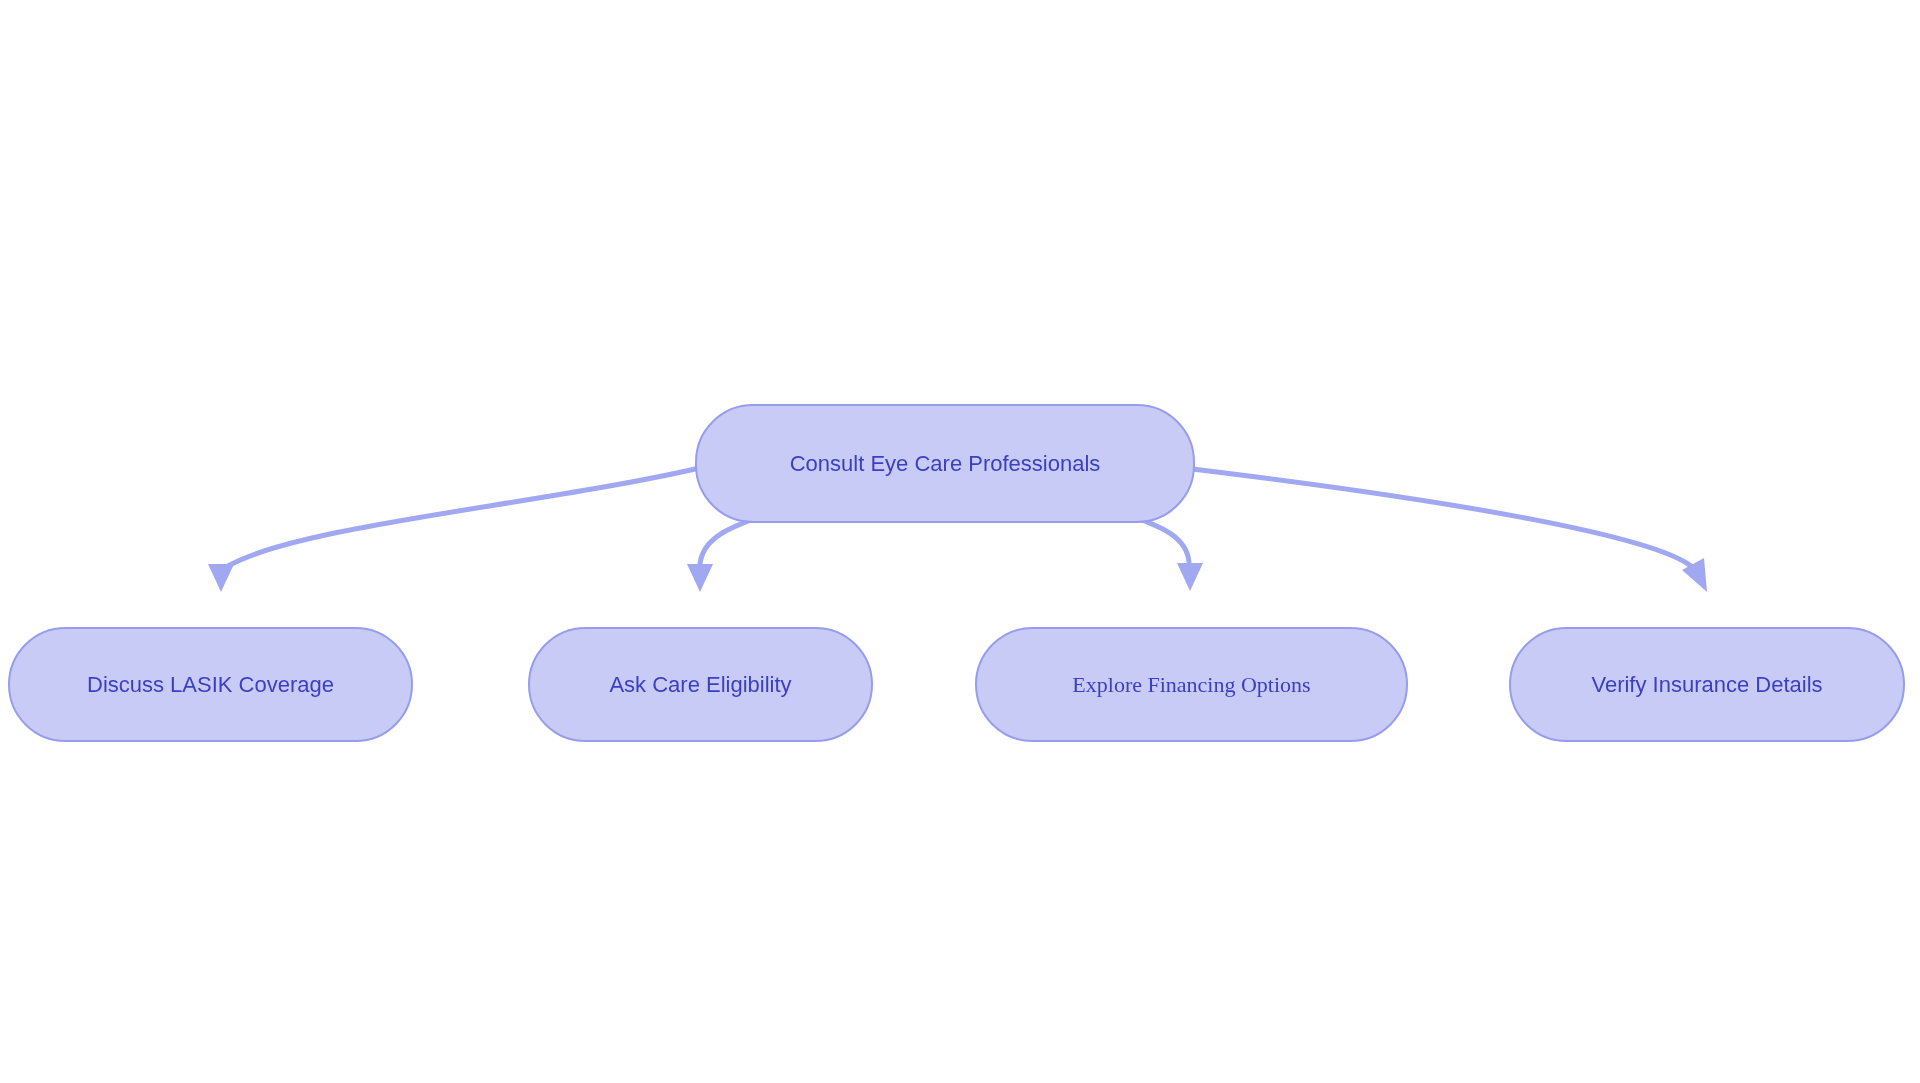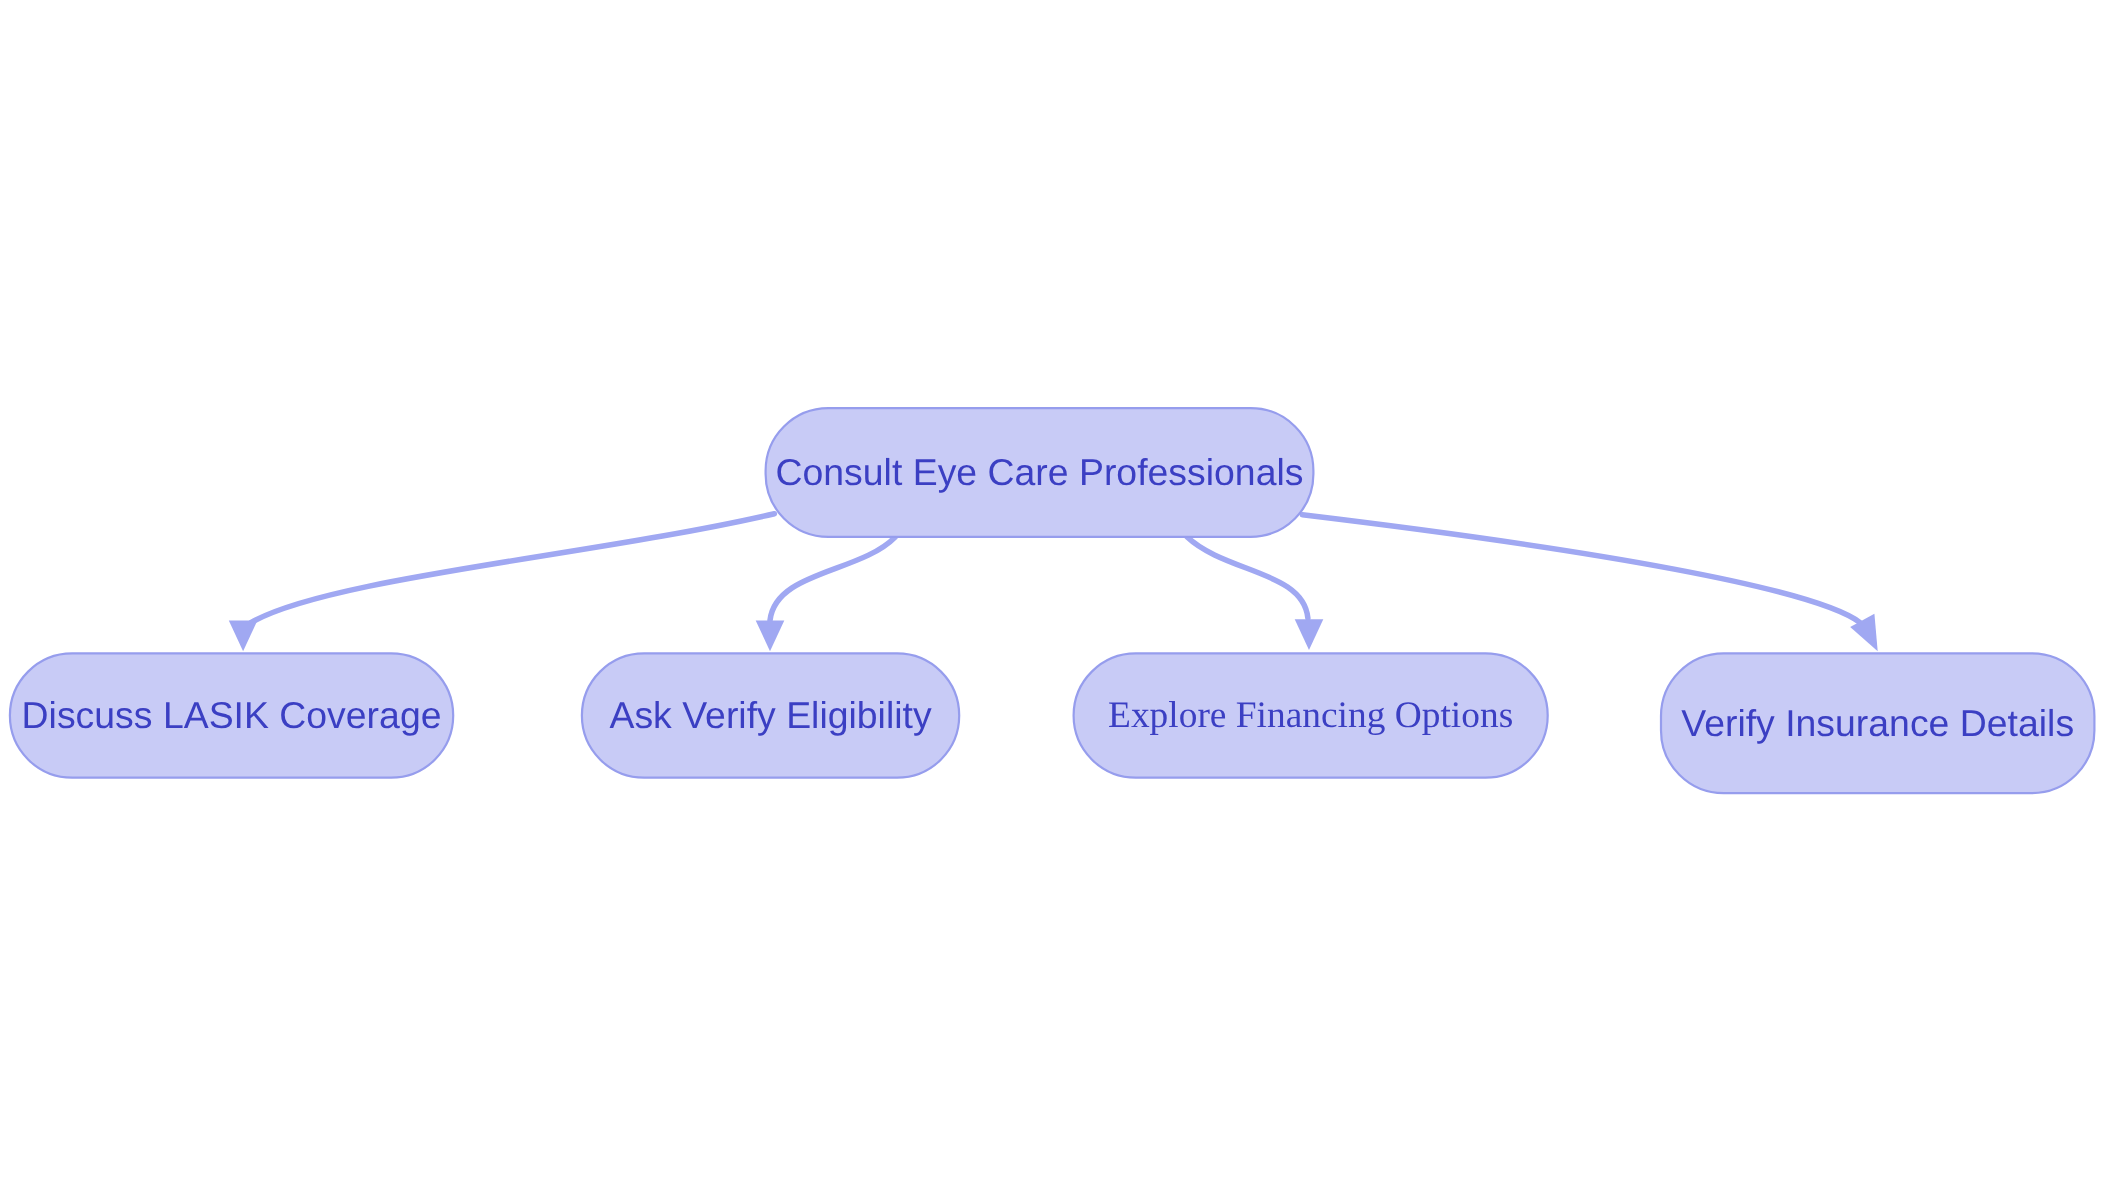--- a/index.html
+++ b/index.html
@@ -40,30 +40,31 @@
   }
   .node{
     position:absolute;
     display:flex;
     align-items:center;
     justify-content:center;
     background:var(--node-fill);
     border:2px solid var(--node-border);
     border-radius:58px;
     color:var(--text);
-    font-size:34px;
+    font-size:22px;
     line-height:1;
     white-space:nowrap;
     text-align:center;
+    margin-top:34px;
   }
   .node-root{left:695px;top:370px;width:500px;height:119px;}
   .node-c0{left:8px;top:593px;width:405px;height:115px;align-items:center;}
   .node-c1{left:528px;top:593px;width:345px;height:115px;}
   .node-c2{left:975px;top:593px;width:433px;height:115px;font-family:Liberation Serif, serif;}
-  .node-c3{left:1509px;top:593px;width:396px;height:129px;}
+  .node-c3{left:1509px;top:593px;width:396px;height:115px;}
 </style>
 </head>
 <body>
 
 <div class="stage">
 
   <svg class="edges" viewBox="0 0 1920 1083" xmlns="http://www.w3.org/2000/svg">
     <path d="M 704 467 C 540 505, 300 525, 228 566"></path>
     <polygon points="208,564 234,564 221,592"></polygon>
 
@@ -79,21 +80,21 @@
 
   <div class="node node-root">
     <span>Consult Eye Care Professionals</span>
   </div>
 
   <div class="node node-c0">
     <span>Discuss LASIK Coverage</span>
   </div>
 
   <div class="node node-c1">
-    <span>Ask Verify Eligibility</span>
+    <span>Ask Care Eligibility</span>
   </div>
 
   <div class="node node-c2">
     <span>Explore Financing Options</span>
   </div>
 
   <div class="node node-c3">
     <span>Verify Insurance Details</span>
   </div>
 

